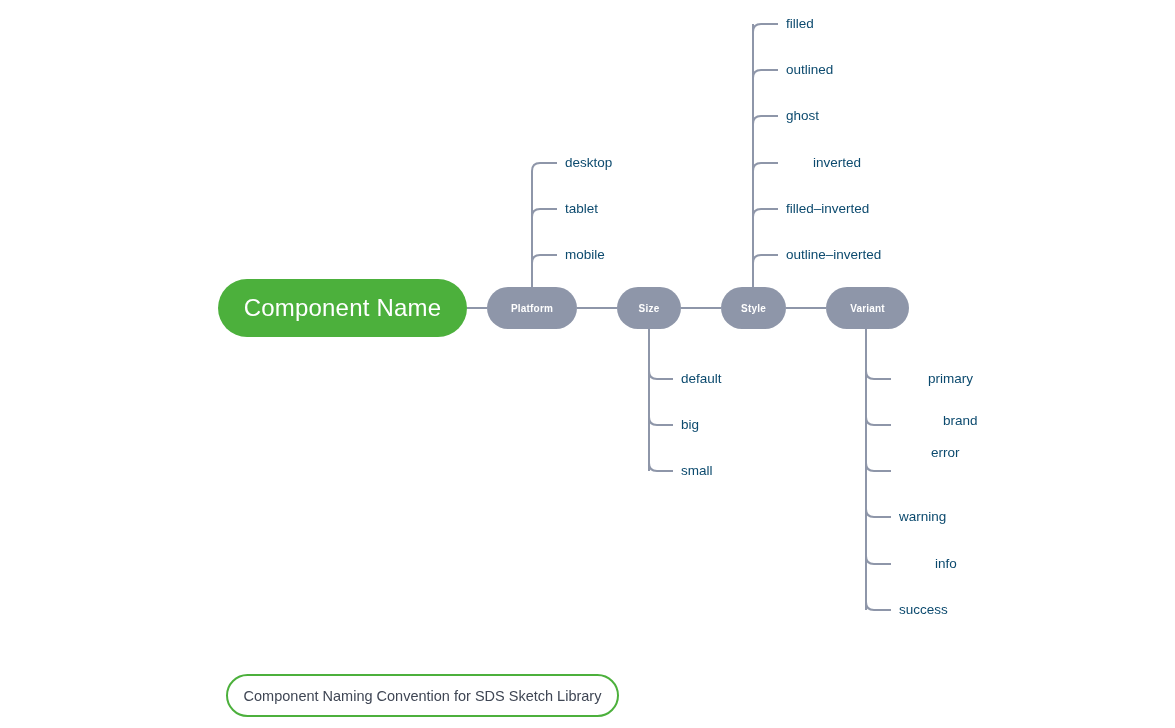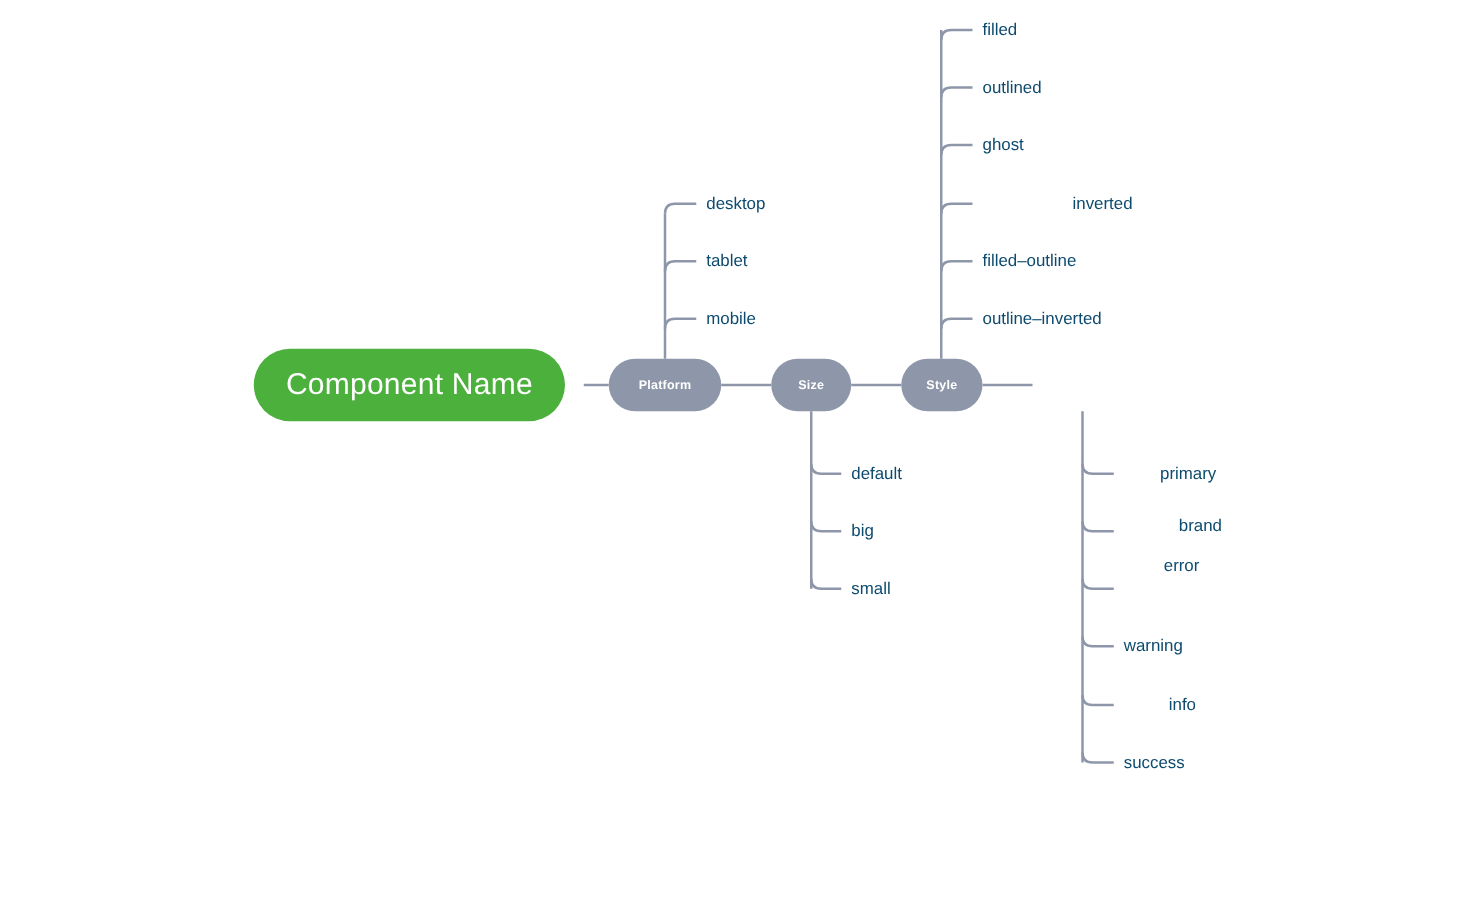--- a/index.html
+++ b/index.html
@@ -47,21 +47,21 @@
     position: absolute;
     z-index: 2;
     display: flex;
     align-items: center;
     justify-content: center;
     box-sizing: border-box;
     white-space: nowrap;
   }
 
   .node-root {
-    left: 203px;
+    left: 218px;
     top: 279px;
     width: 249px;
     height: 58px;
     border-radius: 29px;
     background: #4cb03c;
     color: #ffffff;
     font-size: 24px;
     letter-spacing: 0.2px;
   }
 
@@ -158,37 +158,43 @@
   </div>
 
   <div class="node node-branch node-size">
     <span>Size</span>
   </div>
 
   <div class="node node-branch node-style">
     <span>Style</span>
   </div>
 
+  <div class="node node-branch node-variant">
+    <span>Variant</span>
+  </div>
 
   <div class="leaf-label" style="left:565px; top:155px;">desktop</div>
   <div class="leaf-label" style="left:565px; top:201px;text-align:center;">tablet</div>
   <div class="leaf-label" style="left:565px; top:247px;">mobile</div>
 
   <div class="leaf-label" style="left:681px; top:371px;">default</div>
   <div class="leaf-label" style="left:681px; top:417px;">big</div>
   <div class="leaf-label" style="left:681px; top:463px;">small</div>
 
   <div class="leaf-label" style="left:786px; top:16px;">filled</div>
   <div class="leaf-label" style="left:786px; top:62px;">outlined</div>
   <div class="leaf-label" style="left:786px; top:108px;">ghost</div>
-  <div class="leaf-label" style="left:832px; top:155px;padding-left:26px;">inverted</div>
-  <div class="leaf-label" style="left:786px; top:201px;">filled–outline</div>
+  <div class="leaf-label" style="left:787px; top:155px;padding-left:26px;">inverted</div>
+  <div class="leaf-label" style="left:786px; top:201px;">filled–inverted</div>
   <div class="leaf-label" style="left:786px; top:247px;">outline–inverted</div>
 
   <div class="leaf-label" style="left:928px; top:371px;">primary</div>
   <div class="leaf-label" style="left:899px; top:413px;margin-left:44px;">brand</div>
   <div class="leaf-label" style="left:899px; top:445px;margin-left:32px;">error</div>
   <div class="leaf-label" style="left:899px; top:509px;">warning</div>
   <div class="leaf-label" style="left:899px; top:556px;padding-left:36px;">info</div>
   <div class="leaf-label" style="left:899px; top:602px;">success</div>
 
+  <div class="caption-pill">
+    <span>Component Naming Convention for SDS Sketch Library</span>
+  </div>
 
 </div>
 
 </body></html>

